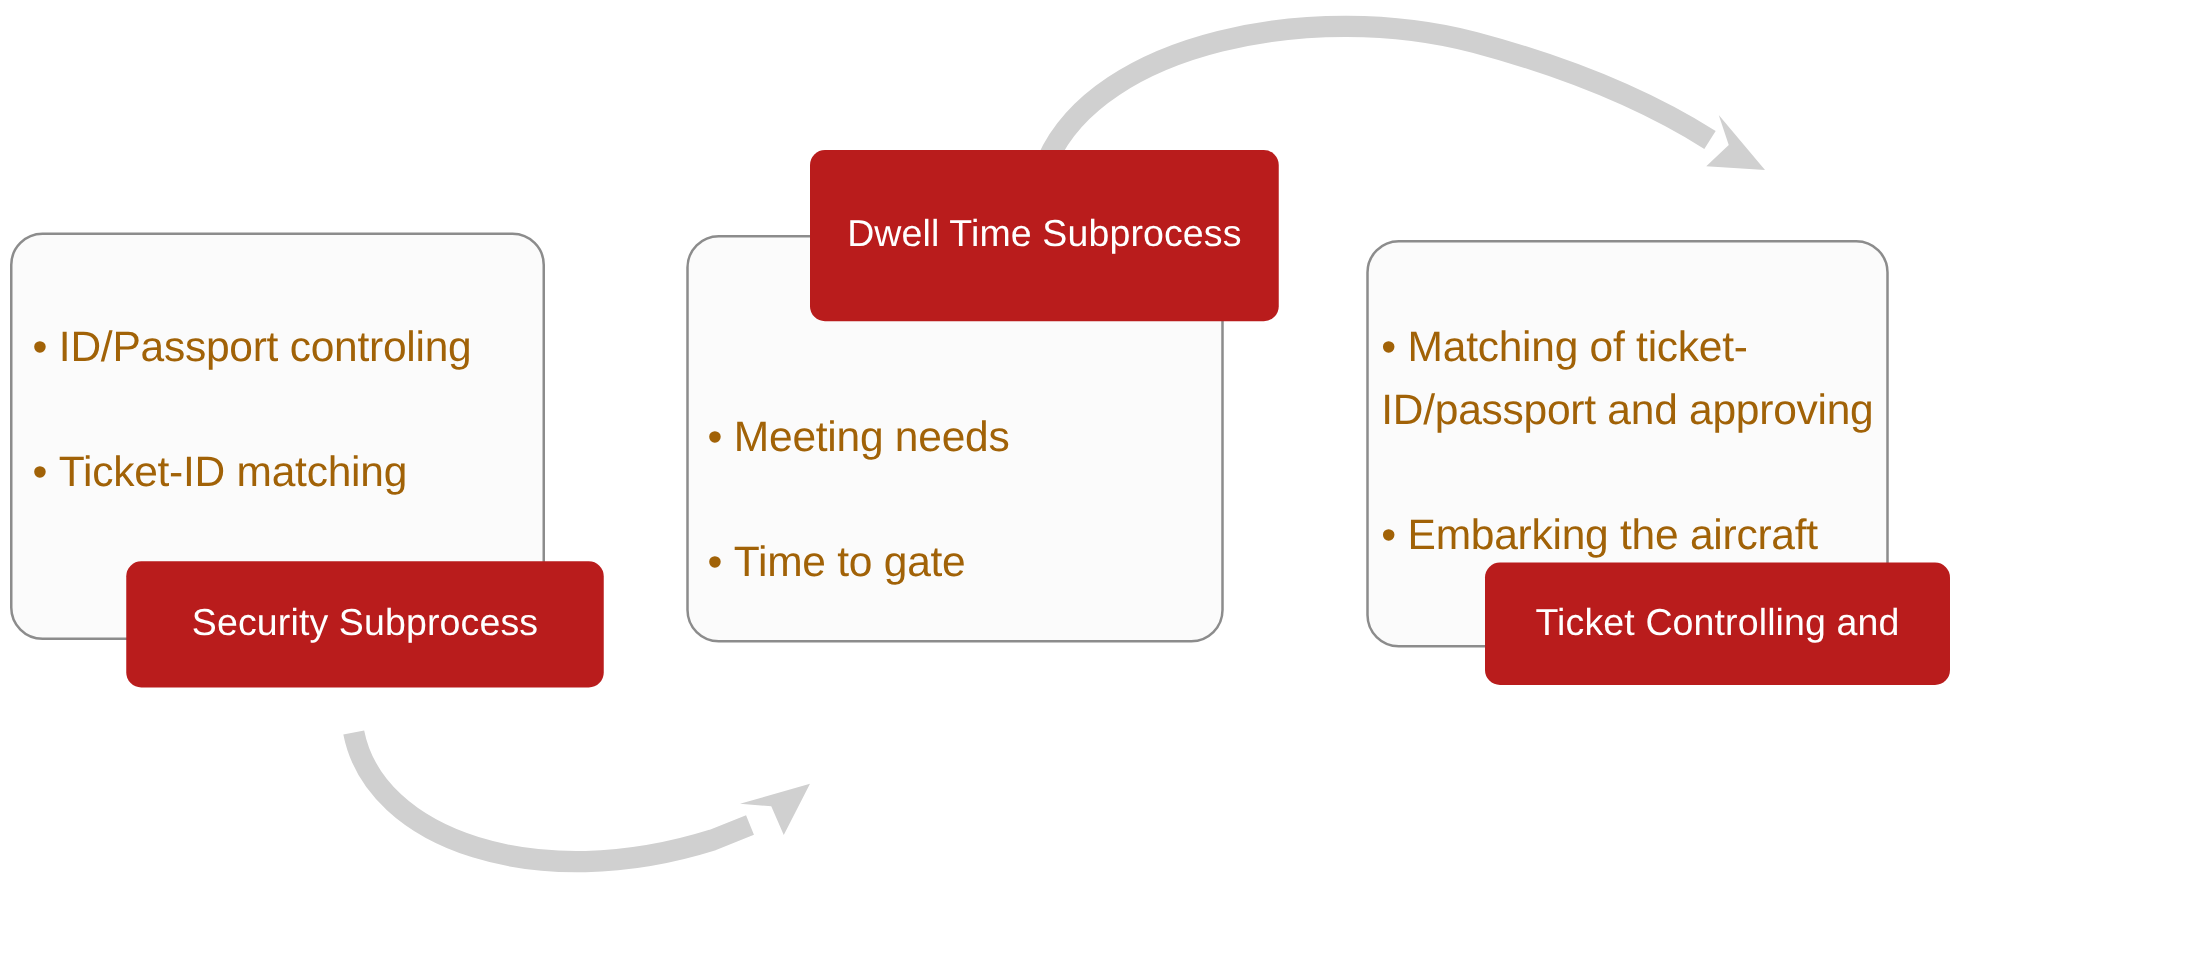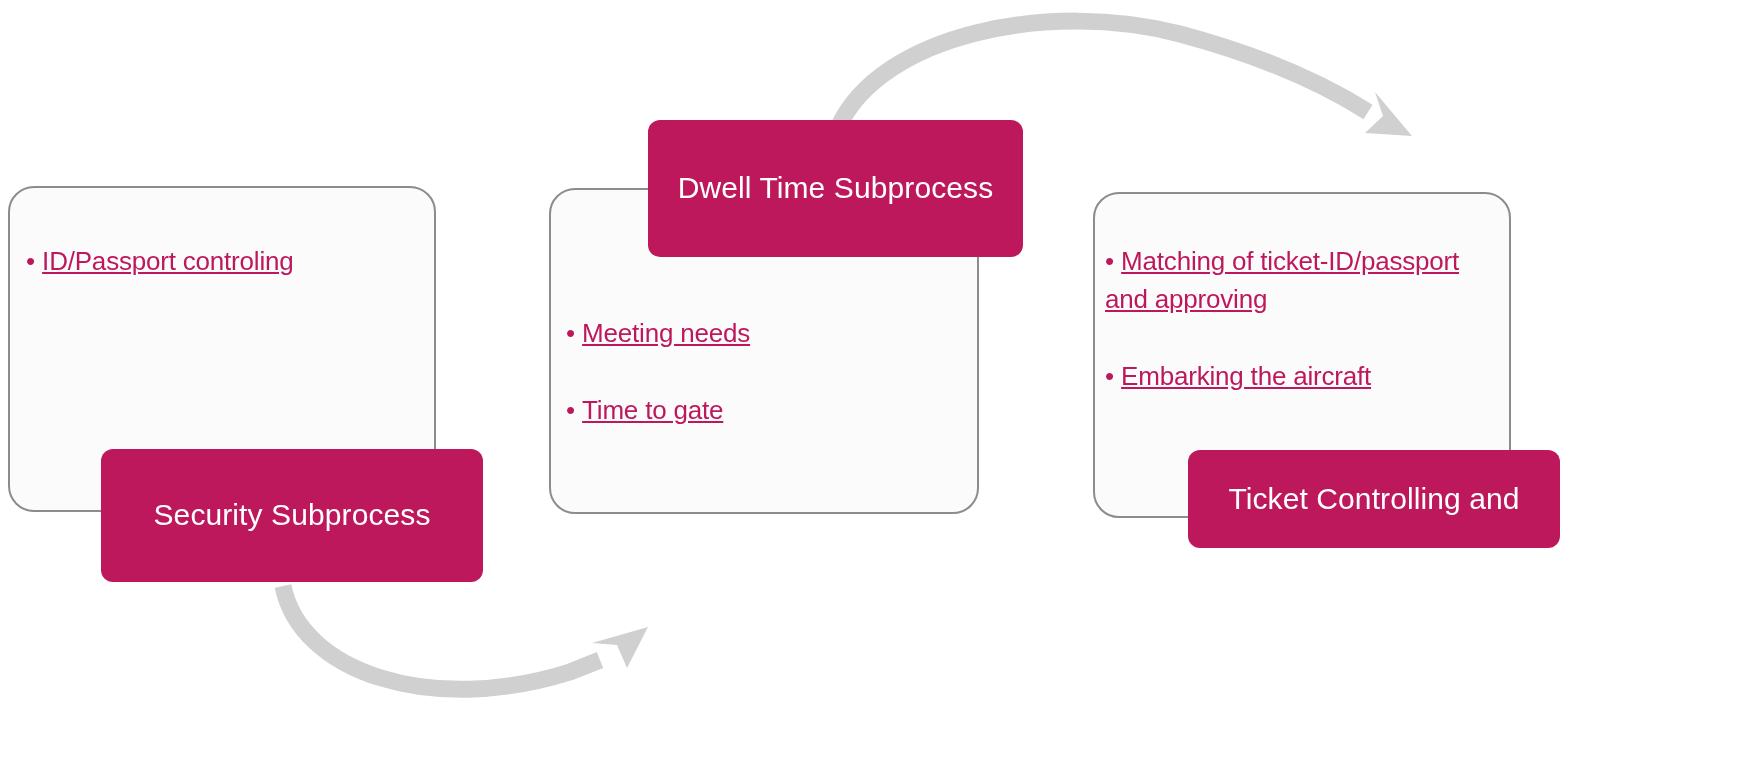--- a/index.html
+++ b/index.html
@@ -19,55 +19,54 @@
 
   .white-box {
     position: absolute;
     background: #fbfbfb;
     border: 2.5px solid #8c8c8c;
     border-radius: 26px;
   }
 
   .bullets {
     position: absolute;
-    color: #be185d;
-    font-size: 26px;
+    color: #a16207;
+    font-size: 34px;
     line-height: 1.47;
     letter-spacing: -0.2px;
     white-space: pre-line;
-    text-decoration: underline;
   }
   .bullet-item { display: block; text-indent: 0; }
   .bullet-item::before {
     content: "\2022";
     display: inline-block;
     width: 0.62em;
     font-size: 1em;
   }
   .bullet-item .txt { display: inline; }
 
   .gray-label {
     position: absolute;
-    background: #be185d;
+    background: #b91c1c;
     border-radius: 12px;
     color: #ffffff;
     display: flex;
     align-items: center;
     justify-content: center;
     text-align: center;
     font-size: 30px;
     line-height: 1.28;
     letter-spacing: 0.1px;
     padding: 6px 14px;
   }
 
   
   #box-security   { left: 8px;    top: 186px; width: 428px; height: 326px; }
   #bullets-security { left: 26px; top: 204px; width: 400px; }
-  #label-security { left: 101px;  top: 449px; width: 382px; height: 133px; text-align: center; }
+  #label-security { left: 101px;  top: 449px; width: 382px; height: 101px; text-align: center; }
 
   #box-dwell      { left: 549px;  top: 188px; width: 430px; height: 326px; }
   #bullets-dwell  { left: 566px;  top: 276px; width: 400px; }
   #label-dwell    { left: 648px;  top: 120px; width: 375px; height: 137px; }
 
   #box-ticket     { left: 1093px; top: 192px; width: 418px; height: 326px; }
   #bullets-ticket { left: 1105px; top: 204px; width: 400px; }
   #label-ticket   { left: 1188px; top: 450px; width: 372px; height: 98px; }
 </style>
 </head>
@@ -89,20 +88,21 @@
                C 880,34 1050,0 1180,34
                C 1270,58 1330,88 1368,112" fill="none" stroke="#d0d0d0" stroke-width="17" stroke-linecap="butt"></path>
       <path d="M 1412,136 L 1365,133 L 1383,116 L 1375,92 Z" fill="#d0d0d0"></path>
     </g>
   </svg>
 
   <div class="white-box" id="box-security"></div>
 
   <div class="bullets" id="bullets-security">
     <span class="bullet-item"><span class="txt">ID/Passport controling</span></span>
+    <span class="bullet-item"><span class="txt">Ticket-ID matching</span></span>
   </div>
 
   <div class="gray-label" id="label-security">
     <span>Security Subprocess</span>
   </div>
 
   <div class="white-box" id="box-dwell"></div>
 
   <div class="bullets" id="bullets-dwell">
     <span class="bullet-item"><span class="txt">Meeting needs</span></span>

